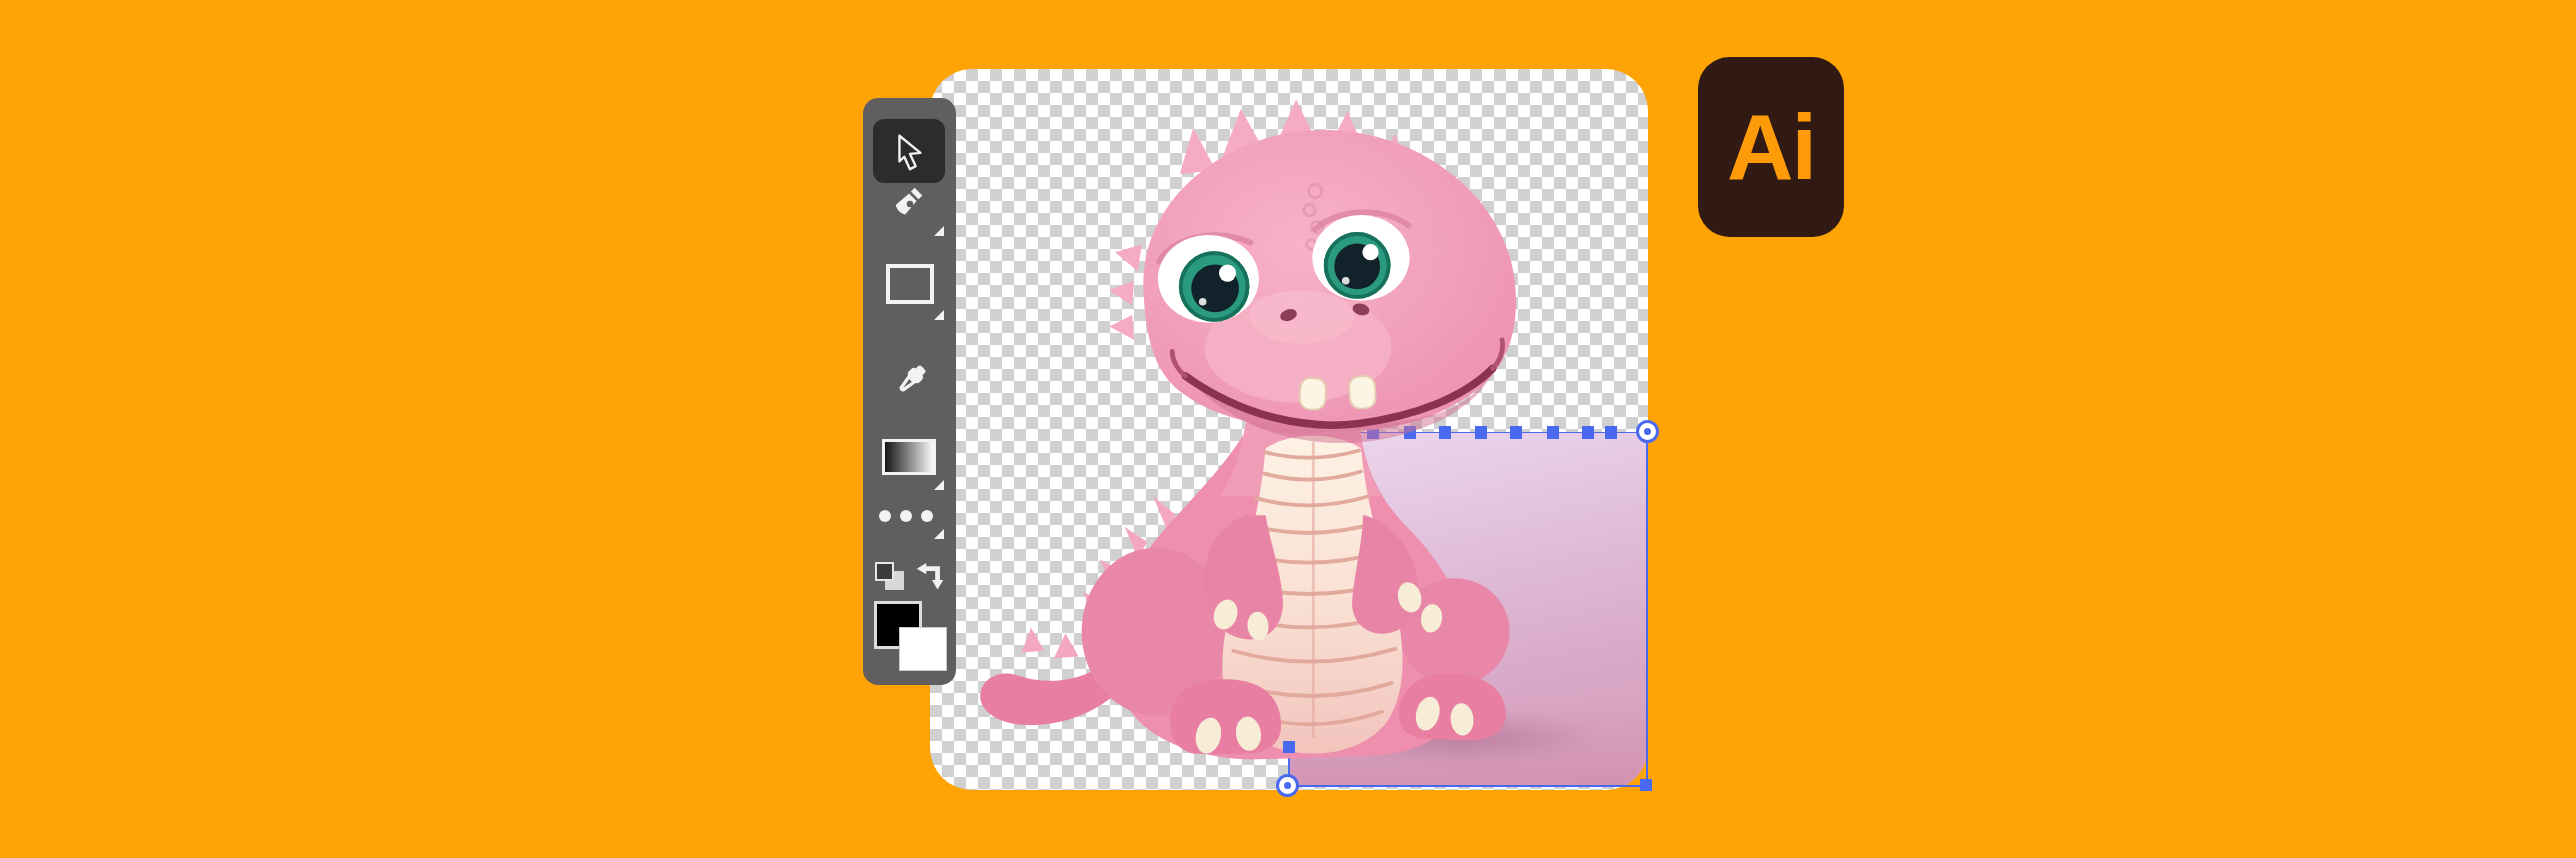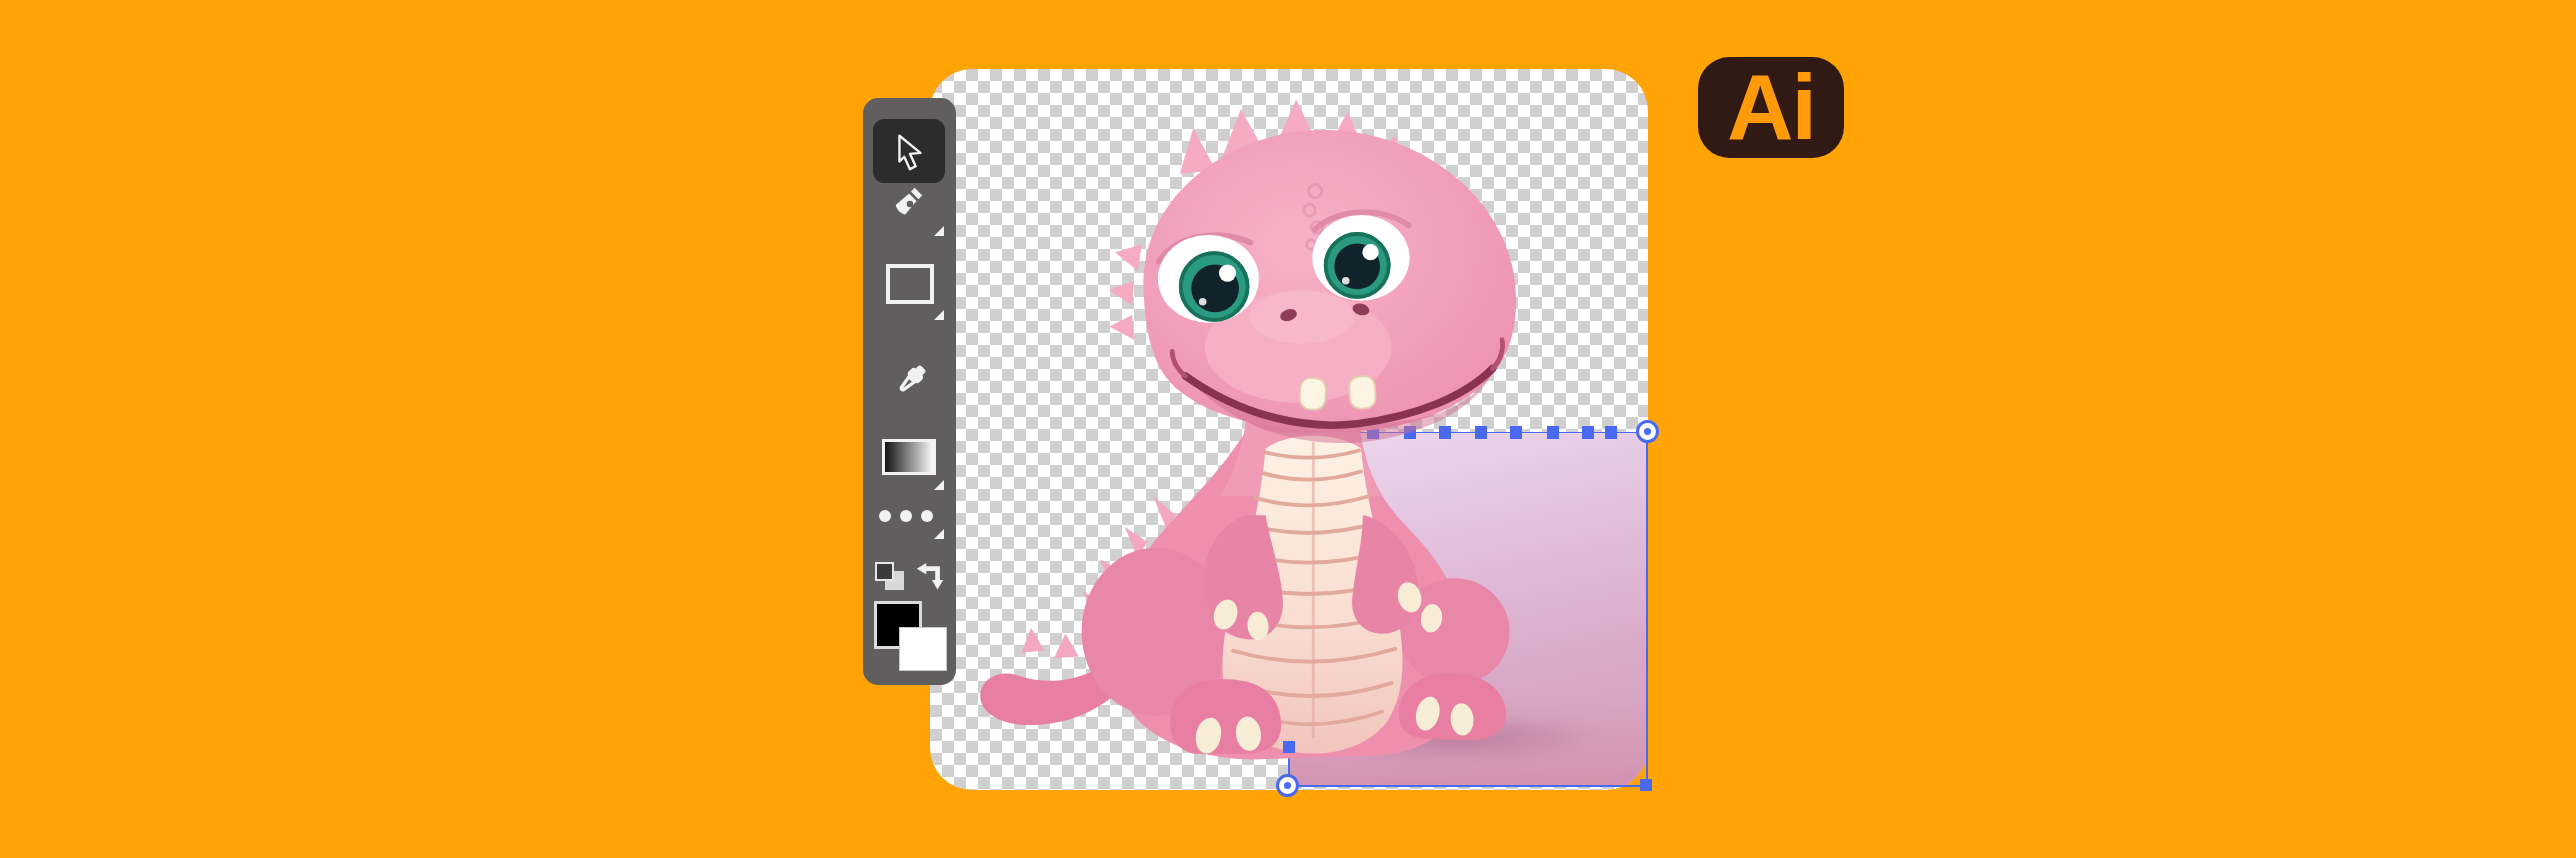--- a/index.html
+++ b/index.html
@@ -72,21 +72,21 @@
   .fly{
     position:absolute;width:0;height:0;
     border-left:10.5px solid transparent;border-bottom:10.5px solid #F2F2F2;
   }
   .mini-light{position:absolute;left:22px;top:473px;width:19px;height:19px;background:#D8D8D8;}
   .mini-dark{position:absolute;left:12.4px;top:464px;width:19px;height:19px;background:#3B3B3B;border:2.9px solid #E6E6E6;}
   .fill-swatch{position:absolute;left:11.4px;top:503px;width:48px;height:48px;background:#000;border:3.8px solid #DCDCDC;}
   .stroke-swatch{position:absolute;left:36px;top:529px;width:48px;height:44px;background:#fff;border:1px solid #C8C8C8;}
   
   .ai-badge{
-    position:absolute;left:1698px;top:57px;width:146px;height:101px;
+    position:absolute;left:1698px;top:57px;width:146px;height:180px;
     background:#311A14;border-radius:31.5px;
     display:flex;align-items:center;justify-content:center;
     color:#FF9B08;font-weight:bold;font-size:92px;letter-spacing:-1.9px;
   }
 </style>
 </head>
 <body>
 
 <div class="stage">
 

